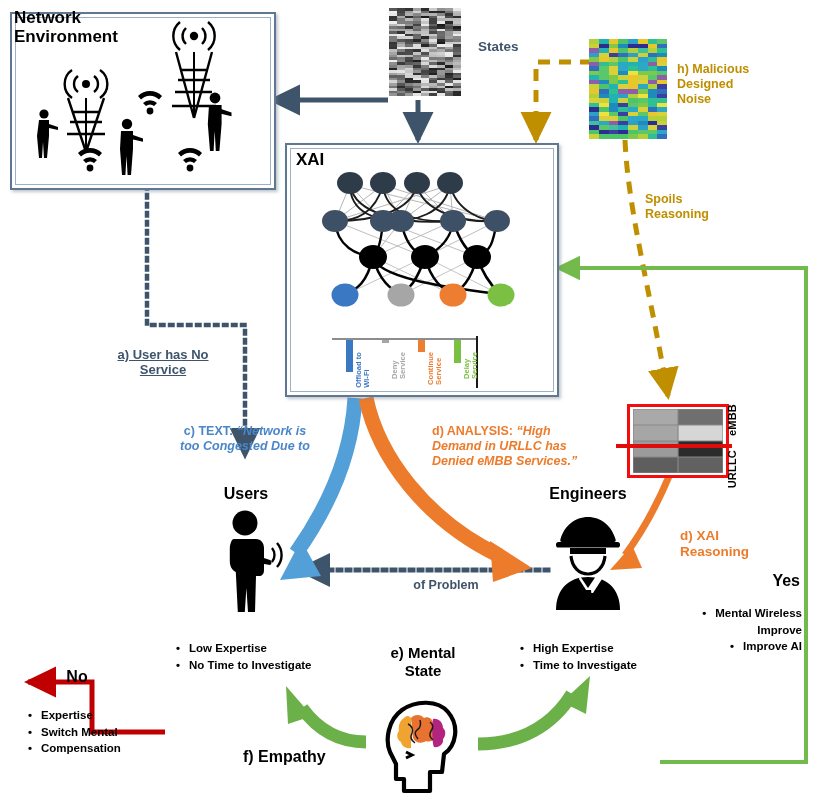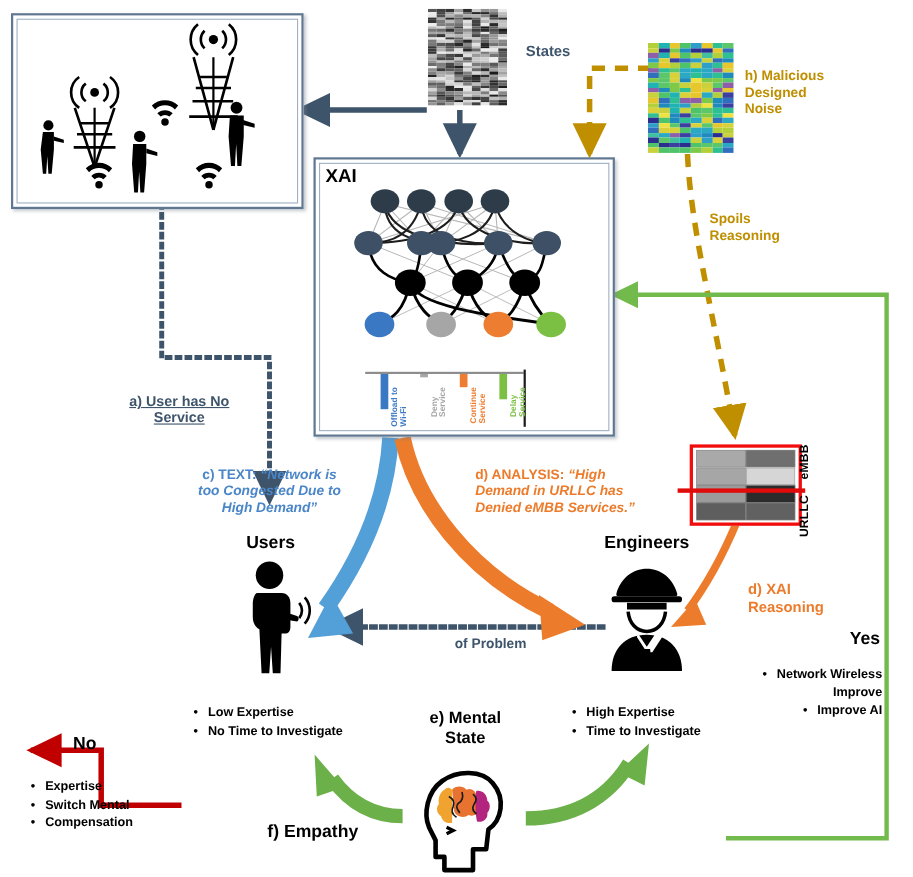--- a/index.html
+++ b/index.html
@@ -149,20 +149,24 @@
     </g>
 
     <g>
       <path d="M478,744 C520,744 552,726 572,694" fill="none" stroke="#6cb049" stroke-width="13"></path>
       <path d="M562,702 L590,676 L586,714 Z" fill="#6cb049"></path>
     </g>
   </svg>
 
   <div class="panel" id="net-panel" style="left:10px;top:12px;width:262px;height:174px;">
     <div class="inner"></div>
+  </div>
+  <div class="box-title" id="net-title">
+    <div>Network</div>
+    <div>Environment</div>
   </div>
 
   <svg class="abs" style="left:12px;top:14px;width:258px;height:170px;" viewBox="0 0 258 170">
 
     <g stroke="#000" fill="none" stroke-width="2.4">
       <path d="M164,38 L182,104 M200,38 L182,104"></path>
       <path d="M168,56 L196,56 M166,66 L198,66 M163,78 L200,78 M160,92 L204,92"></path>
       <path d="M182,38 L182,104" stroke-width="2"></path>
       <circle cx="182" cy="22" r="4.2" fill="#000" stroke="none"></circle>
       <path d="M174,14 A11,11 0 0 0 174,30" stroke-width="2.4"></path>
@@ -828,31 +832,30 @@
       </div>
       <div class="barslot" style="left: 116px;">
         <div style="position: absolute; left: 6px; top: 2px; width: 7px; height: 23.4px; background: rgb(124, 192, 67);"></div>
         <div class="barlabel" style="left: 15px; color: rgb(124, 192, 67);">
           <div>Delay</div>
           <div>Service</div>
         </div>
       </div>
     </div>
 
-  <div class="lbl slate center undr" style="left:98px;top:357px;width:130px;font-size:13px;text-align:center;">
+  <div class="lbl slate center undr" style="left:98px;top:347px;width:130px;font-size:13px;text-align:center;">
     <div>a) User has No</div>
     <div>Service</div>
   </div>
 
   <div class="lbl blue center" style="left:150px;top:424px;width:190px;font-size:12.5px;">
     <div>
       <span>c) TEXT: </span><span class="ital">“Network is</span>
     </div>
     <div class="ital">too Congested Due to</div>
-    <div class="ital">High Demand”</div>
   </div>
 
   <div class="lbl orange" style="left:432px;top:424px;width:190px;font-size:12.5px;">
     <div>
       <span>d) ANALYSIS: </span><span class="ital">“High</span>
     </div>
     <div class="ital">Demand in URLLC has</div>
     <div class="ital">Denied eMBB Services.”</div>
   </div>
 
@@ -938,21 +941,21 @@
       <path d="M38,26 q2,7 -3,10 q-4,3 1,9"></path>
       <path d="M48,28 q5,4 1,9 q-3,5 2,9"></path>
     </g>
     <path d="M24,58 l6,3 l-6,3" fill="none" stroke="#000" stroke-width="3"></path>
   </svg>
 
   <div class="lbl black right" style="left:640px;top:572px;width:160px;font-size:16px;">Yes</div>
   <div class="bullets ralign" style="left:620px;top:605px;width:182px;">
     <div class="row">
       <span class="bl">•</span>
-      <span>Network Wireless</span>
+      <span>Mental Wireless</span>
     </div>
     <div class="row">
       <span>Improve</span>
     </div>
     <div class="row">
       <span class="bl">•</span>
       <span>Improve AI</span>
     </div>
   </div>
 

